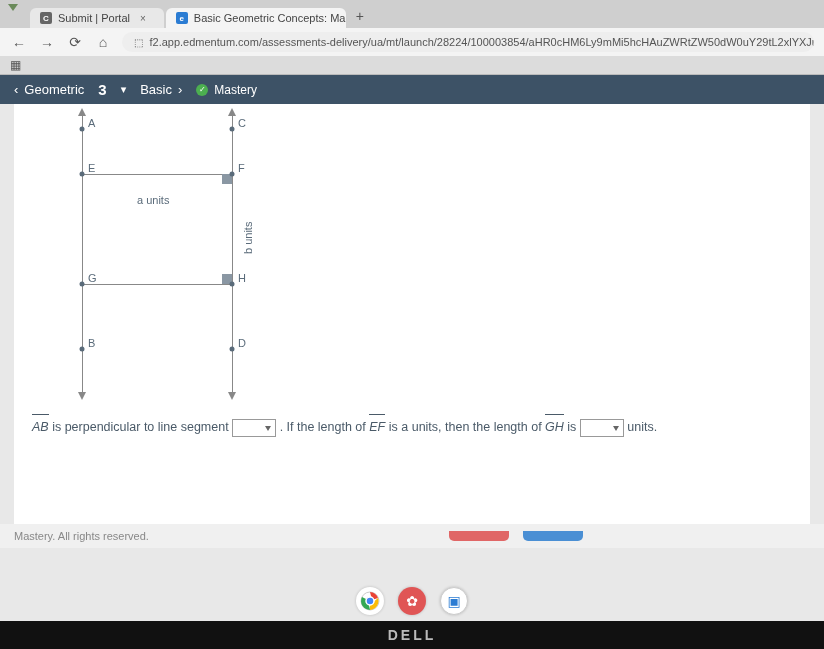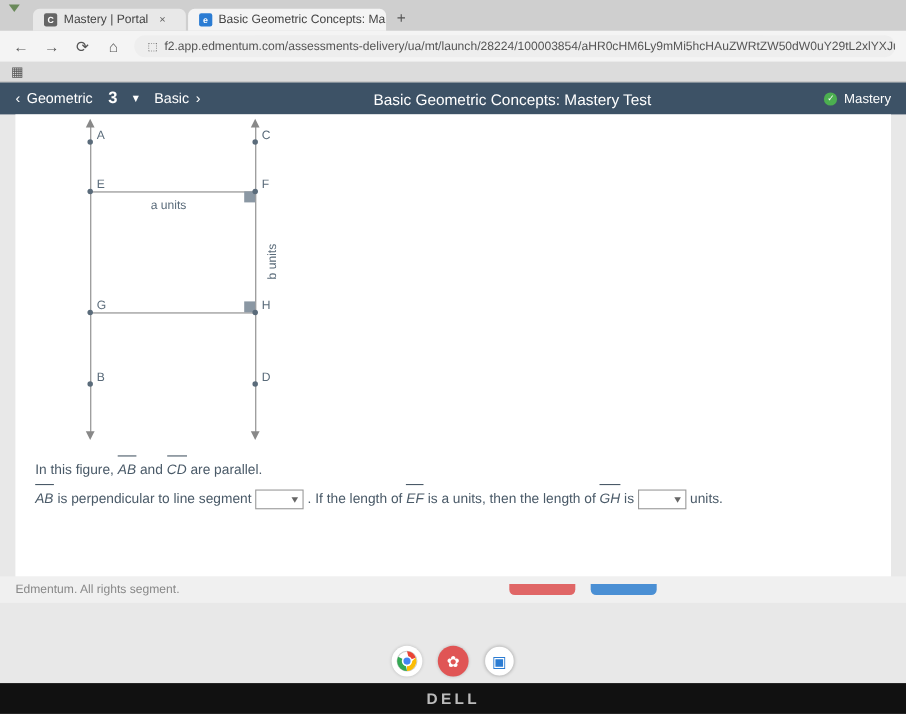--- a/index.html
+++ b/index.html
@@ -220,21 +220,21 @@
   }
 </style>
 </head>
 <body>
 
 <div class="browser-chrome">
   <div class="dropdown-indicator"></div>
   <div class="tab-strip">
     <div class="tab">
       <span class="tab-favicon">C</span>
-      <span>Mastery | Portal</span>
+      <span>Submit | Portal</span>
       <span class="tab-close">×</span>
     </div>
     <div class="tab active">
       <span class="tab-favicon" style="background:#2b7cd3">e</span>
       <span>Basic Geometric Concepts: Ma</span>
 
     </div>
     <div class="new-tab">+</div>
   </div>
   <div class="toolbar">
@@ -254,21 +254,20 @@
   <div class="prev-btn">
     <span>‹</span>
     <span>Geometric</span>
   </div>
   <span class="q-num">3</span>
   <span style="font-size:11px">▾</span>
   <div class="next-btn">
     <span>Basic</span>
     <span>›</span>
   </div>
-  <div class="title">Basic Geometric Concepts: Mastery Test</div>
   <div class="submit">
     <span class="submit-check">✓</span>
     <span>Mastery</span>
   </div>
 </div>
 
 <div class="content">
 
   <div class="figure">
 
@@ -298,49 +297,42 @@
 
     <div class="pt" style="left:180px;top:15px"></div>
     <div class="pt-label" style="left:182px;top:15px">C</div>
     <div class="pt" style="left:180px;top:60px"></div>
     <div class="pt-label" style="left:182px;top:60px">F</div>
     <div class="pt" style="left:180px;top:170px"></div>
     <div class="pt-label" style="left:182px;top:170px">H</div>
     <div class="pt" style="left:180px;top:235px"></div>
     <div class="pt-label" style="left:182px;top:235px">D</div>
 
-    <div class="seg-label" style="left:85px;top:67px">a units</div>
+    <div class="seg-label" style="left:85px;top:80px">a units</div>
     <div class="seg-label vert" style="left:190px;top:140px">b units</div>
   </div>
 
   <div class="question">
-    <div>
-      <span>In this figure, </span>
-      <span class="overbar">AB</span>
-      <span> and </span>
-      <span class="overbar">CD</span>
-      <span> are parallel.</span>
-    </div>
     <div>
       <span class="overbar">AB</span>
       <span> is perpendicular to line segment </span>
       <span class="dropdown"></span>
       <span>. If the length of </span>
       <span class="overbar">EF</span>
       <span> is a units, then the length of </span>
       <span class="overbar">GH</span>
       <span> is </span>
       <span class="dropdown"></span>
       <span> units.</span>
     </div>
   </div>
 </div>
 
 <div class="footer">
-  <span>Edmentum. All rights segment.</span>
+  <span>Mastery. All rights reserved.</span>
   <div class="footer-btns">
     <div class="pill red"></div>
     <div class="pill blue"></div>
   </div>
 </div>
 
 <div class="taskbar">
   <div class="task-icon task-chrome">
     <svg width="20" height="20" viewBox="0 0 20 20">
         <circle cx="10" cy="10" r="9" fill="#fff" stroke="#ccc"></circle>

